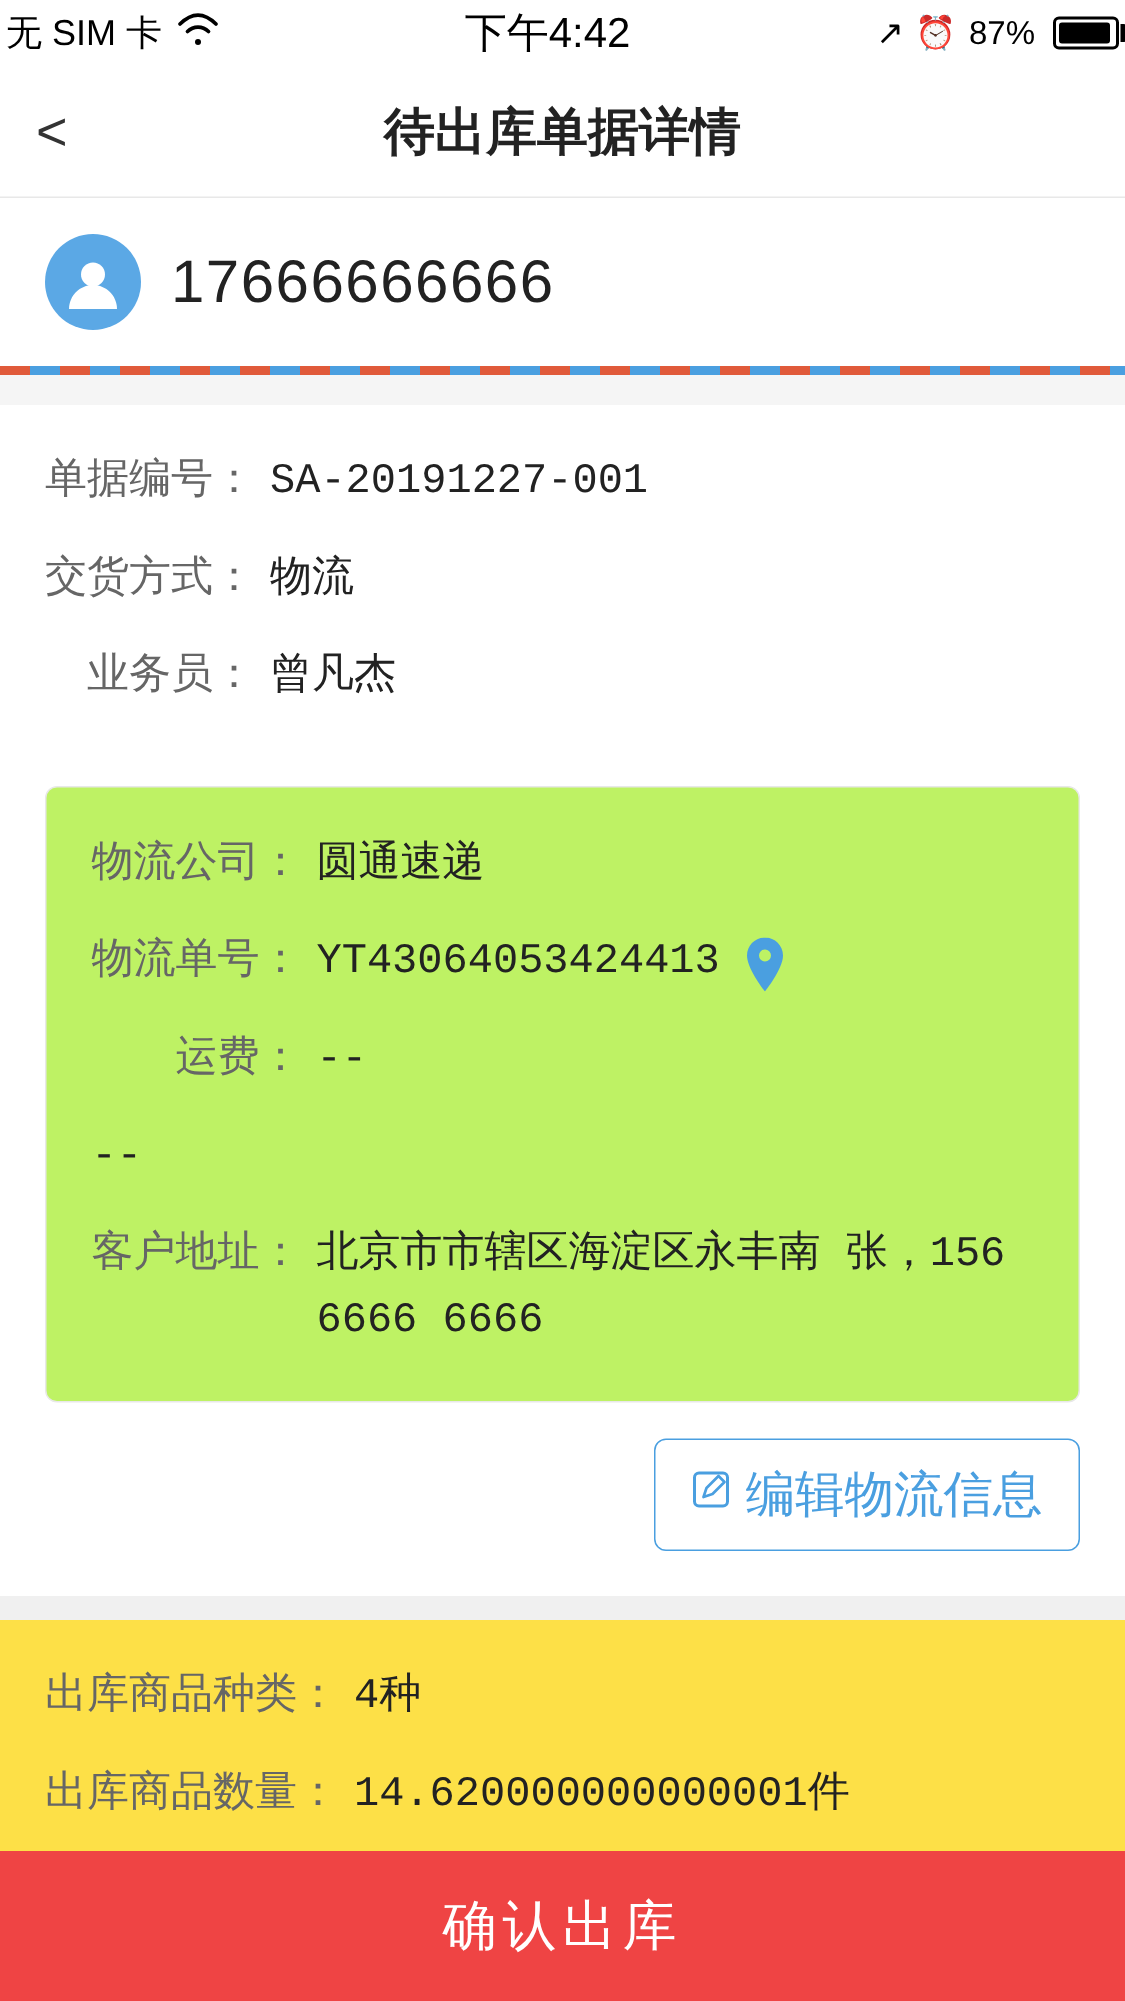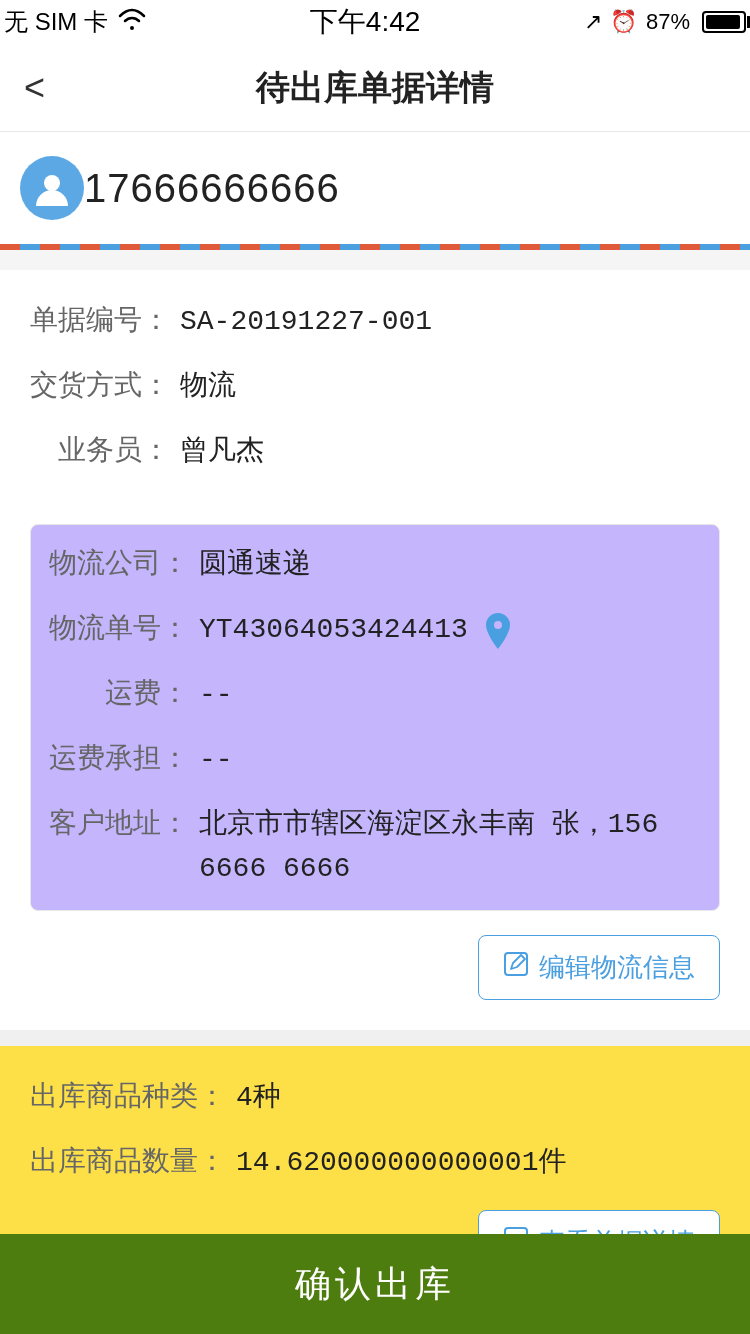--- a/index.html
+++ b/index.html
@@ -93,23 +93,24 @@
     }
     .nav-title {
       font-size: 34px;
       font-weight: 600;
       color: #222;
     }
 
     
     .customer-header {
       background: #fff;
-      padding: 24px 20px;
-      display: flex;
-      align-items: center;
+      padding: 24px 30px;
+      display: flex;
+      align-items: center;
+      gap: 20px;
     }
     .customer-avatar {
       width: 64px;
       height: 64px;
       border-radius: 50%;
       background: #5ba8e5;
       display: flex;
       align-items: center;
       justify-content: center;
     }
@@ -159,25 +160,25 @@
     .info-value {
       color: #222;
       flex: 1;
       display: flex;
       align-items: center;
       gap: 14px;
     }
 
     
     .logistics-card {
-      background: #c4b5fd;
+      background: #bef264;
       border: 1px solid #e8e8e8;
       border-radius: 8px;
       margin-top: 20px;
-      padding: 18px;
+      padding: 30px;
     }
 
     
     .location-icon {
       display: inline-flex;
       align-items: center;
       justify-content: center;
       color: #4a9fe0;
       font-size: 32px;
     }
@@ -190,21 +191,21 @@
       margin-top: 24px;
     }
     .btn-outline {
       display: flex;
       align-items: center;
       gap: 10px;
       border: 1px solid #4a9fe0;
       border-radius: 8px;
       padding: 14px 24px;
       color: #4a9fe0;
-      font-size: 26px;
+      font-size: 33px;
       background: #fff;
       cursor: pointer;
     }
 
     
     .section-divider {
       height: 16px;
       background: #f0f0f0;
     }
 
@@ -229,21 +230,21 @@
       min-height: 120px;
     }
 
     
     .confirm-bar {
       position: fixed;
       bottom: 0;
       left: 0;
       width: 750px;
       height: 100px;
-      background: #4d7c0f;
+      background: #ef4444;
       display: flex;
       align-items: center;
       justify-content: center;
       cursor: pointer;
     }
     .confirm-text {
       color: #fff;
       font-size: 36px;
       font-weight: 500;
       letter-spacing: 4px;
@@ -332,21 +333,20 @@
               <path d="M16 0C9.37 0 4 5.37 4 12c0 9 12 24 12 24s12-15 12-24c0-6.63-5.37-12-12-12zm0 16a4 4 0 1 1 0-8 4 4 0 0 1 0 8z" fill="#4a9fe0"></path>
             </svg>
           </span>
         </span>
       </div>
       <div class="info-row">
         <span class="info-label">运费：</span>
         <span class="info-value">--</span>
       </div>
       <div class="info-row">
-        <span class="info-label">运费承担：</span>
         <span class="info-value">--</span>
       </div>
       <div class="info-row">
         <span class="info-label">客户地址：</span>
         <span class="info-value" style="flex-wrap:wrap; line-height:1.6;">北京市市辖区海淀区永丰南  张，156 6666 6666</span>
       </div>
     </div>
 
     <div class="edit-btn">
       <button class="btn-outline">

